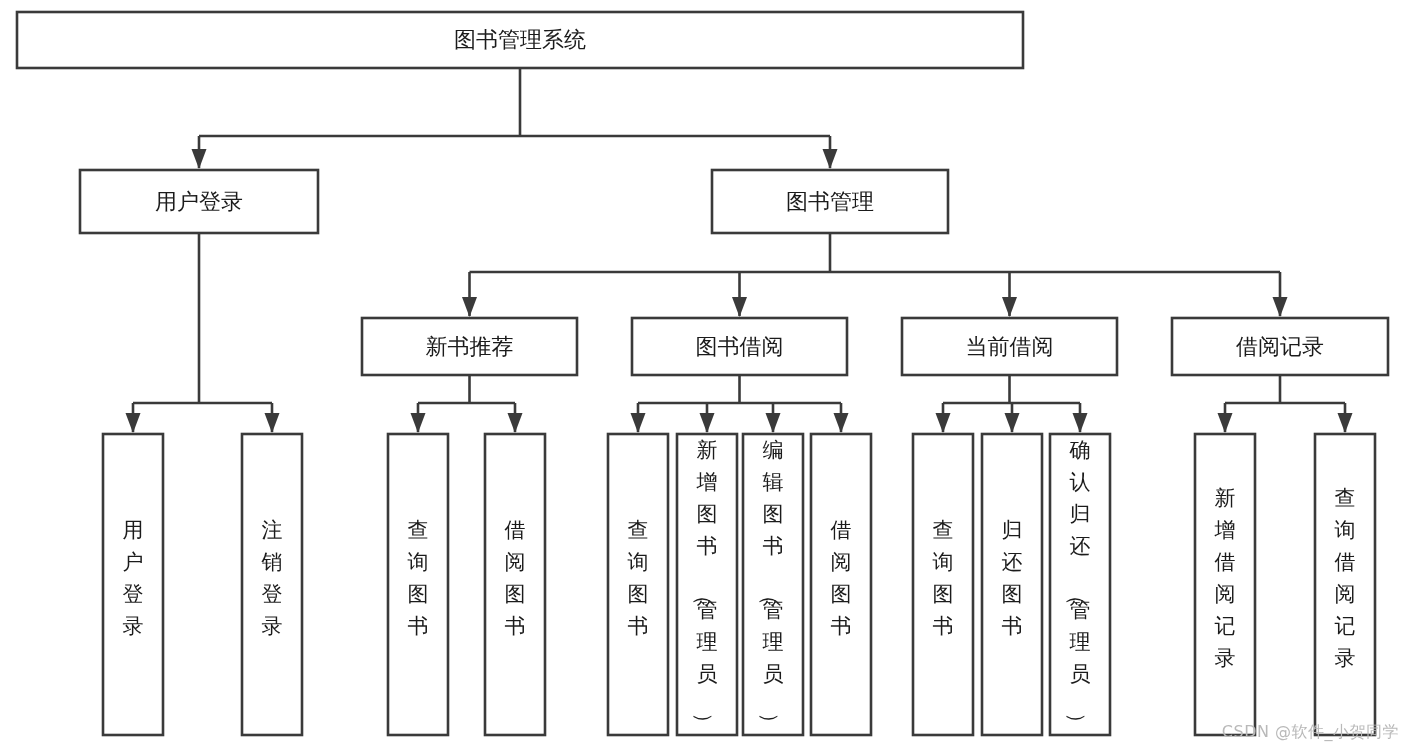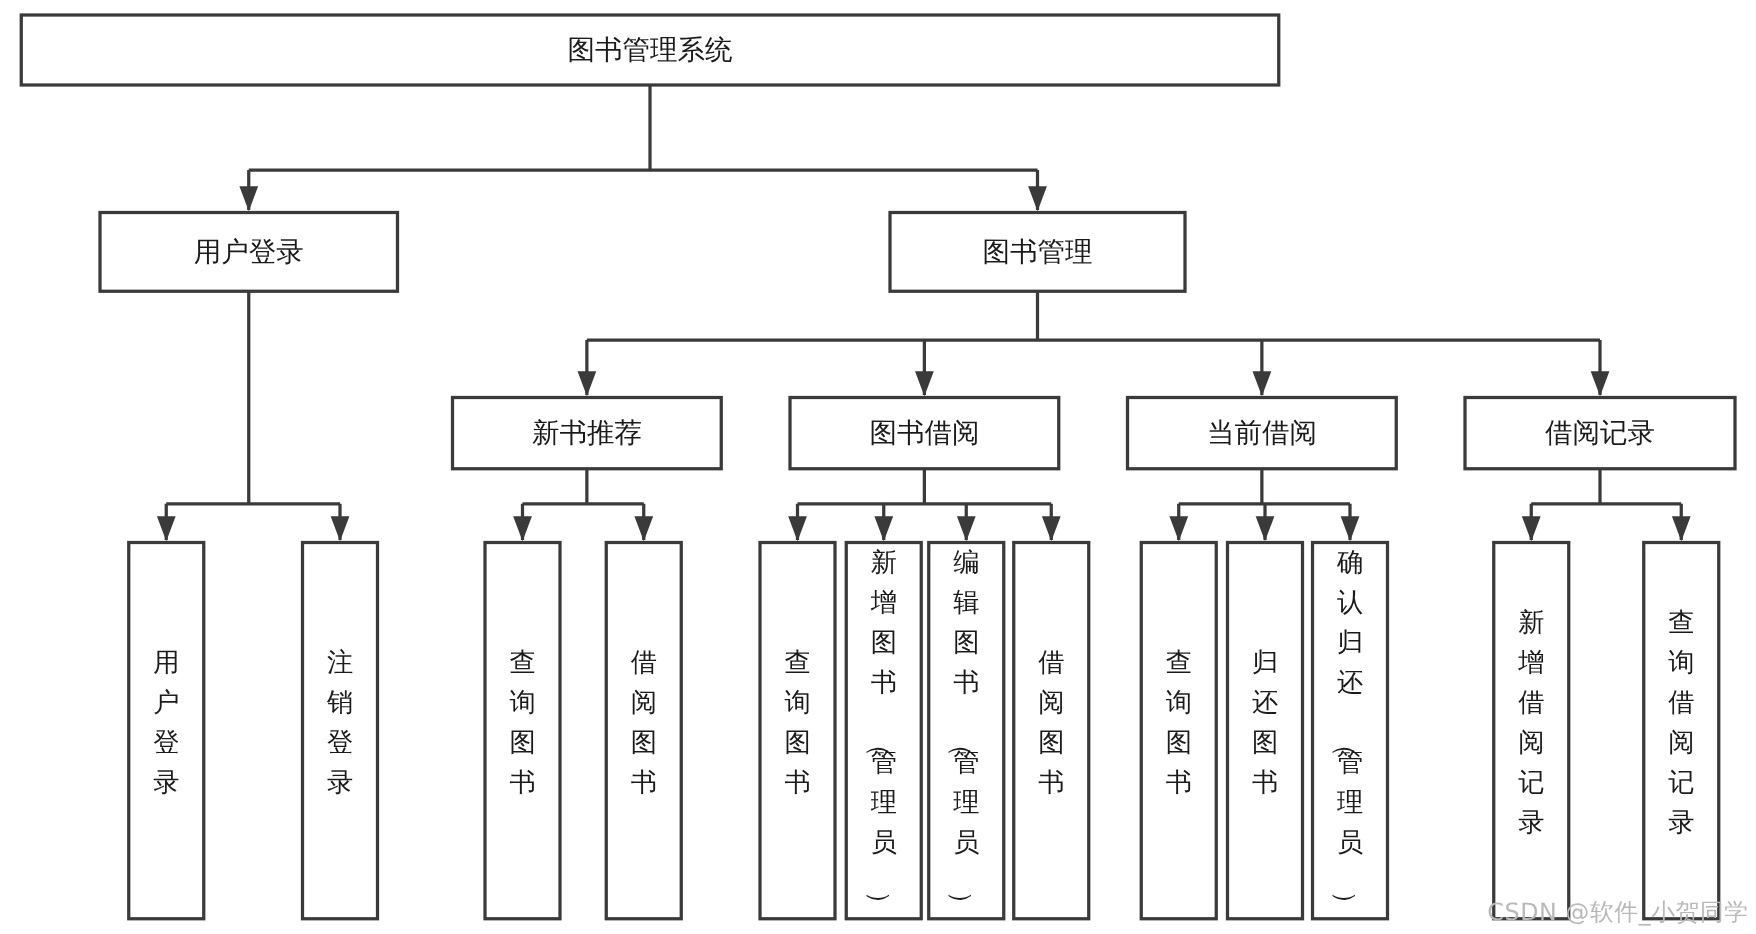--- a/index.html
+++ b/index.html
@@ -54,21 +54,21 @@
     font-family: "DejaVu Sans", "Liberation Sans", sans-serif;
     font-size: 21px;
     fill: #1b1b1b;
     text-anchor: middle;
   }
   .watermark-text {
     position: absolute;
     right: 6px;
     bottom: 4px;
     font-family: "DejaVu Sans", "Liberation Sans", sans-serif;
-    font-size: 19px;
+    font-size: 16px;
     color: #b9b9b9;
     letter-spacing: 0.5px;
     white-space: nowrap;
     user-select: none;
     text-align: right;
   }
 </style>
 </head>
 <body>
 

